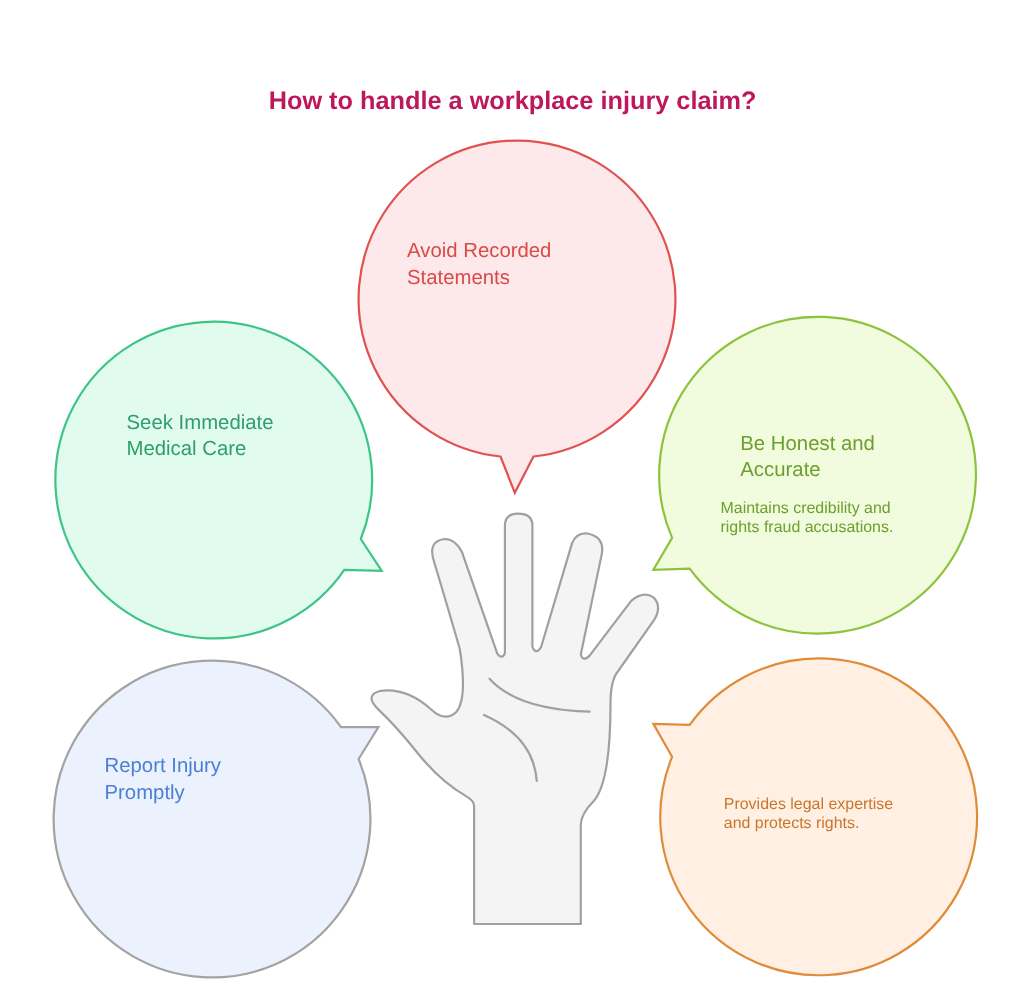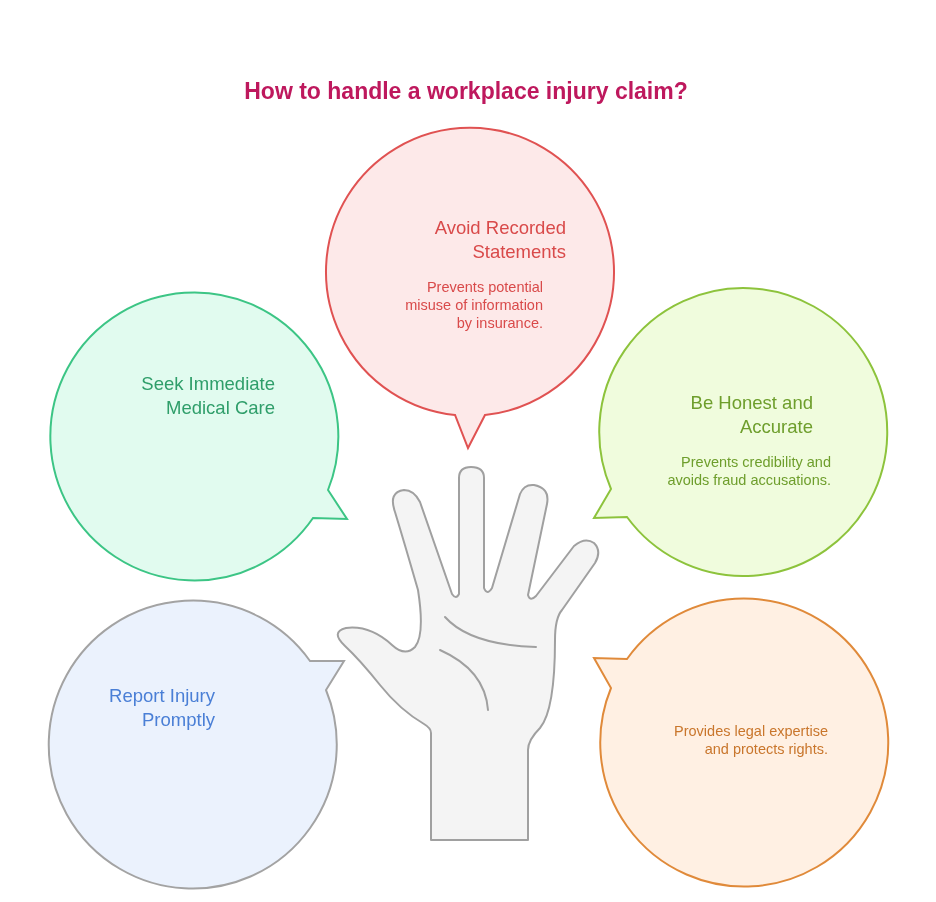--- a/index.html
+++ b/index.html
@@ -1,19 +1,19 @@
 <!DOCTYPE html>
 <html><head>
   <meta charset="utf-8">
   <style>
     html, body { margin: 0; padding: 0; background: #ffffff; }
     body { width: 936px; height: 902px; position: relative; overflow: hidden; font-family: "Liberation Sans", sans-serif; }
     #title { position: absolute; left: 0; top: 78px; width: 932px; text-align: center; font-size: 23px; font-weight: bold; color: #be185d; font-family: "Liberation Sans", sans-serif; }
     svg#diagram { position: absolute; left: 0; top: 0; }
-    .bubble-text { position: absolute; text-align: right; font-family: "Liberation Sans", sans-serif; }
+    .bubble-text { position: absolute; text-align: left; font-family: "Liberation Sans", sans-serif; }
     .bubble-title { font-size: 18.5px; line-height: 24px; }
     .bubble-desc { font-size: 14.5px; line-height: 18px; margin-top: 14px; }
   </style>
 </head>
 <body>
 
 <div id="title">How to handle a workplace injury claim?</div>
 
 <svg id="diagram" width="936" height="902" viewBox="0 0 936 902">
 
@@ -60,30 +60,29 @@
          Q 555 710 540 728
          Q 528 740 528 750
          L 528 840 Z" stroke="#a0a0a0" fill="#f4f4f4"></path>
     <path fill="none" stroke-width="2" stroke-linecap="round" d="M 445 617 Q 470 645 536 647" stroke="#a0a0a0"></path>
     <path fill="none" stroke-width="2" stroke-linecap="round" d="M 440 650 Q 485 670 488 710" stroke="#a0a0a0"></path>
   </g>
 </svg>
 
 <div class="bubble-text" style="left: 370px; top: 216px; width: 196px; color: rgb(217, 74, 74);">
   <div class="bubble-title">Avoid Recorded Statements</div>
-  <div class="bubble-desc" style="width:150px; margin-left:23px;">Prevents potential misuse of information by insurance.</div>
 </div>
 
 <div class="bubble-text" style="left: 100px; top: 372px; width: 190px; color: rgb(47, 158, 106);">
   <div class="bubble-title" style="width:160px; margin-left:15px;">Seek Immediate Medical Care</div>
 </div>
 
 <div class="bubble-text" style="left: 648px; top: 372px; width: 190px; color: rgb(110, 158, 44);">
   <div class="bubble-title" style="width:140px; margin-left:25px;margin-top:19px;">Be Honest and Accurate</div>
-  <div class="bubble-desc" style="width:176px; margin-left:7px;">Prevents credibility and avoids fraud accusations.</div>
+  <div class="bubble-desc" style="width:176px; margin-left:7px;">Maintains credibility and rights fraud accusations.</div>
 </div>
 
 <div class="bubble-text" style="left: 95px; top: 684px; width: 190px; color: rgb(74, 127, 214);">
   <div class="bubble-title" style="width:120px; ">Report Injury Promptly</div>
 </div>
 
 <div class="bubble-text" style="left: 648px; top: 708px; width: 190px; color: rgb(201, 118, 44);">
   <div class="bubble-desc" style="width:170px; margin-left:10px;">Provides legal expertise and protects rights.</div>
 </div>
 

